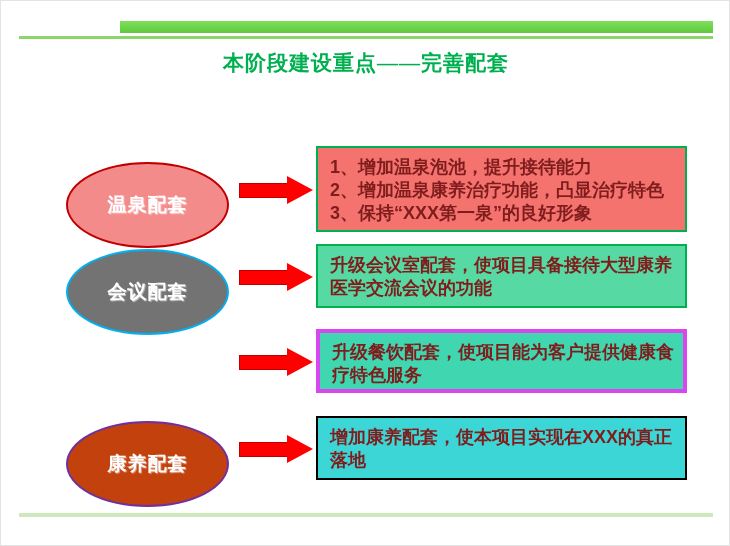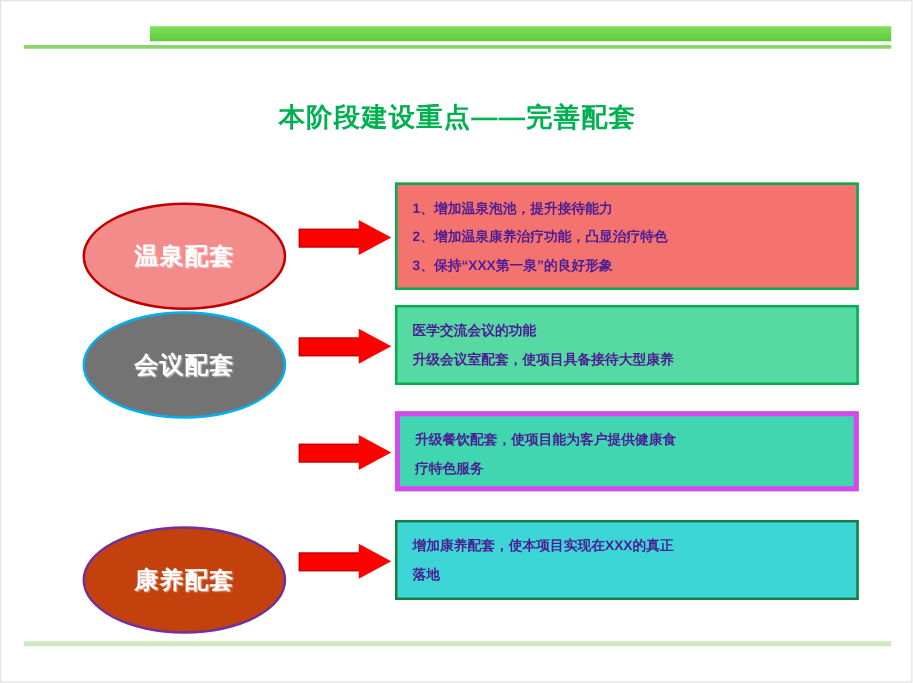--- a/index.html
+++ b/index.html
@@ -46,22 +46,21 @@
   .slide-title {
     position: absolute;
     left: 0;
     top: 48px;
     width: 730px;
     text-align: center;
     font-size: 21px;
     font-weight: bold;
     color: #00b050;
     letter-spacing: 1px;
-    font-family: Liberation Sans, sans-serif;
-    margin-top: 31px;
+    font-family: Liberation Serif, serif;
   }
 
   
   .row {
     position: absolute;
     left: 0;
     width: 730px;
     height: 86px;
   }
   #row0 { top: 145px; }
@@ -119,24 +118,24 @@
   }
 
   
   .textbox {
     position: absolute;
     left: 315px;
     top: 0px;
     width: 371px;
     box-sizing: border-box;
     padding: 8px 10px 8px 12px;
-    font-size: 11px;
+    font-size: 18px;
     font-weight: bold;
     line-height: 23px;
-    color: #4c1d95;
+    color: #7f1d1d;
   }
   .tb-h3 { height: 86px; }
   .tb-h2 { height: 64px; top: 11px; }
   .tb-line { display: block; white-space: nowrap; }
 
   
   .bottombar {
     position: absolute;
     left: 18px;
     top: 512px;
@@ -172,22 +171,22 @@
 
   <div class="row" id="row1">
     <div class="ellipse" style="background:#737373;border:2px solid #00b0f0;">
       <span class="ellipse-label" style="color:#ffffff;">会议配套</span>
     </div>
     <div class="arrow">
       <div class="arrow-shaft"></div>
       <div class="arrow-head"></div>
     </div>
     <div class="textbox tb-h2" style="background:#57d9a3;border:2px solid #00b050;">
+      <span class="tb-line">升级会议室配套，使项目具备接待大型康养</span>
       <span class="tb-line">医学交流会议的功能</span>
-      <span class="tb-line">升级会议室配套，使项目具备接待大型康养</span>
     </div>
   </div>
 
   <div class="row" id="row2">
     <div class="arrow">
       <div class="arrow-shaft"></div>
       <div class="arrow-head"></div>
     </div>
     <div class="textbox tb-h2" style="background:#3fd6b0;border:4px solid #d946ef;">
       <span class="tb-line">升级餐饮配套，使项目能为客户提供健康食</span>
@@ -196,20 +195,20 @@
   </div>
 
   <div class="row" id="row3">
     <div class="ellipse" style="background:#c2410c;border:2px solid #7030a0;">
       <span class="ellipse-label" style="color:#ffffff;">康养配套</span>
     </div>
     <div class="arrow">
       <div class="arrow-shaft"></div>
       <div class="arrow-head"></div>
     </div>
-    <div class="textbox tb-h2" style="background:#3dd6d6;border:2px solid #15803d;">
+    <div class="textbox tb-h2" style="background:#3dd6d6;border:2px solid #000000;">
       <span class="tb-line">增加康养配套，使本项目实现在XXX的真正</span>
       <span class="tb-line">落地</span>
     </div>
   </div>
 
   <div class="bottombar"></div>
 </div>
 
 </body></html>

